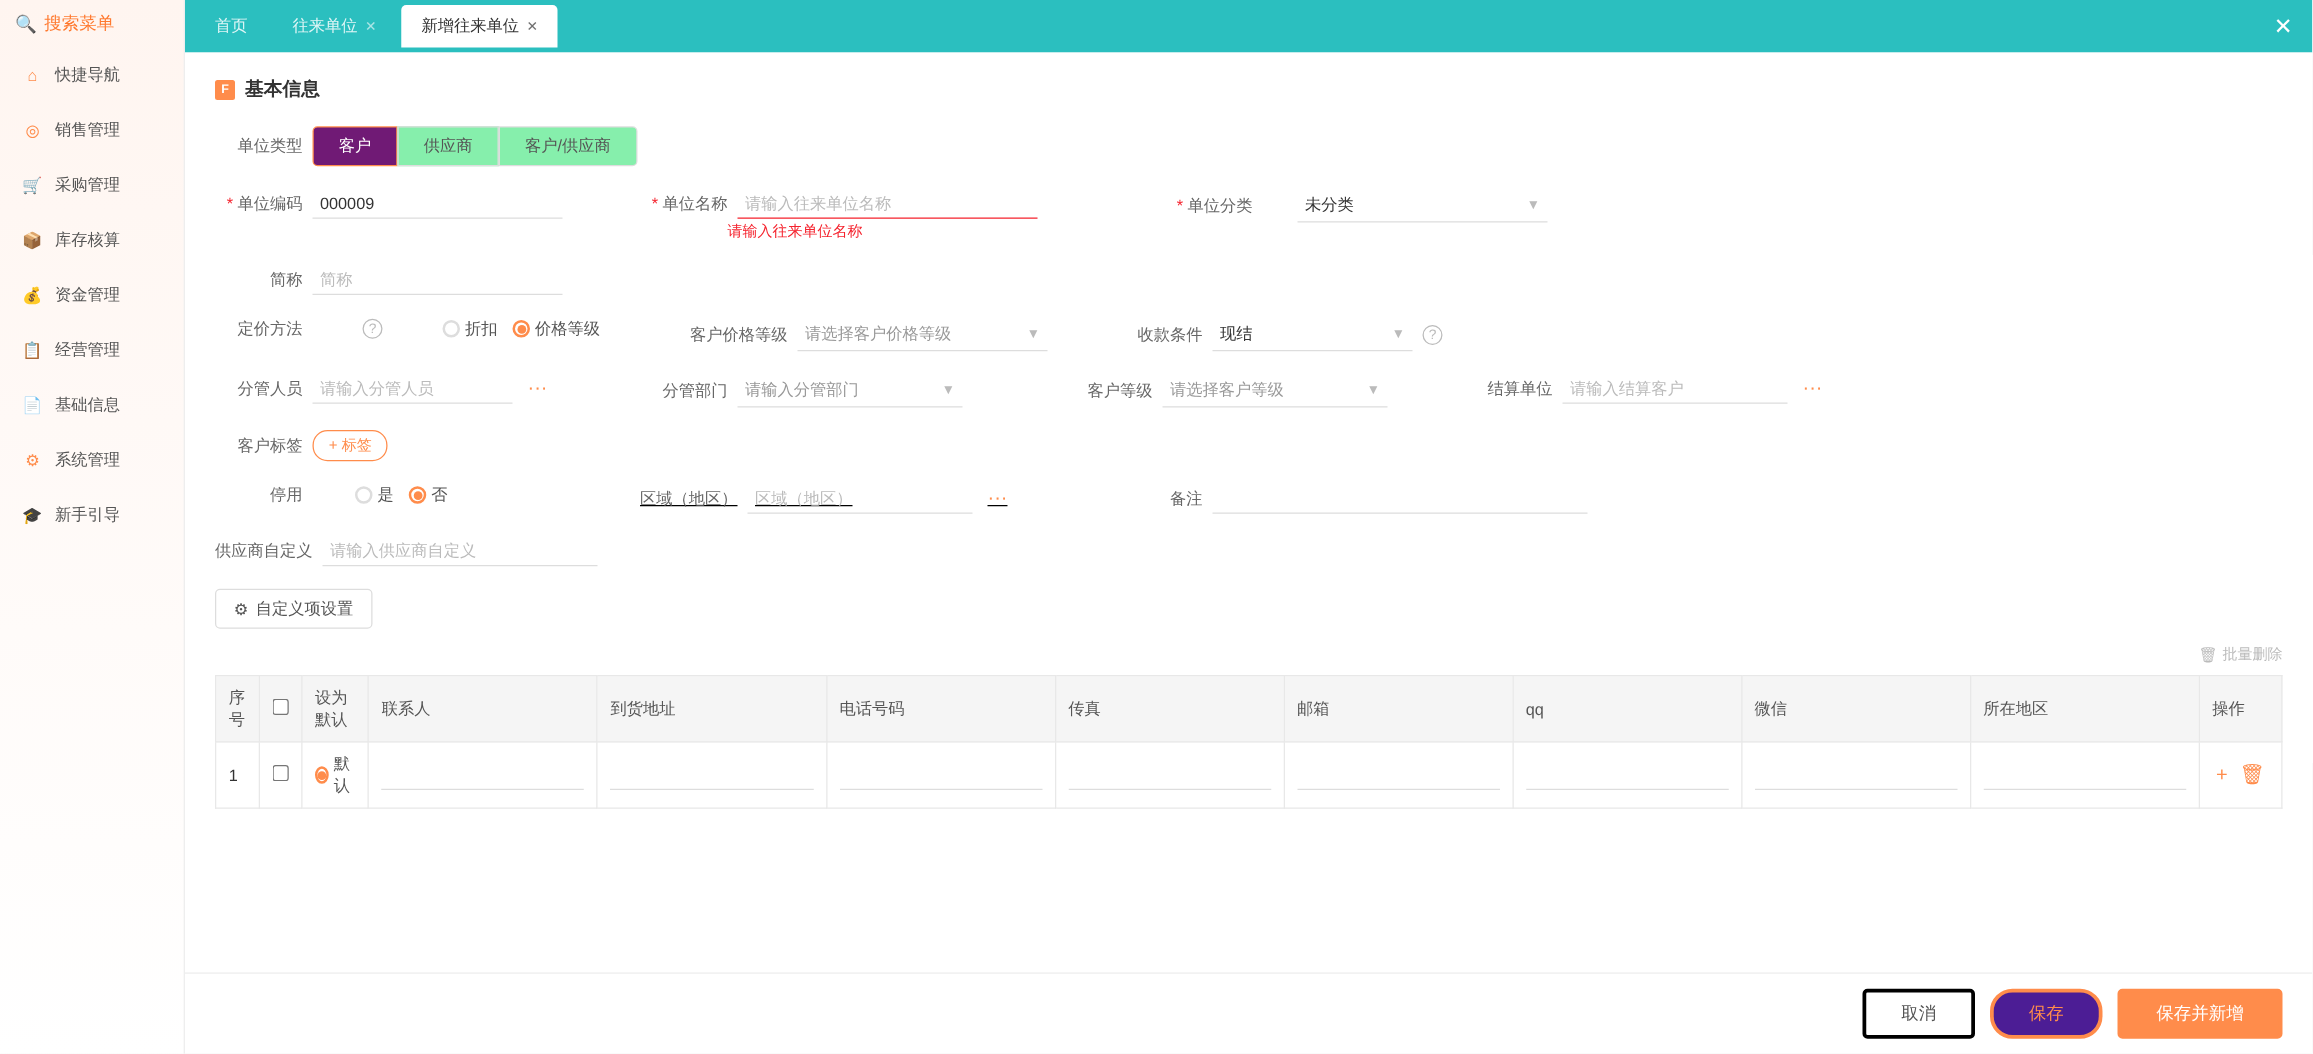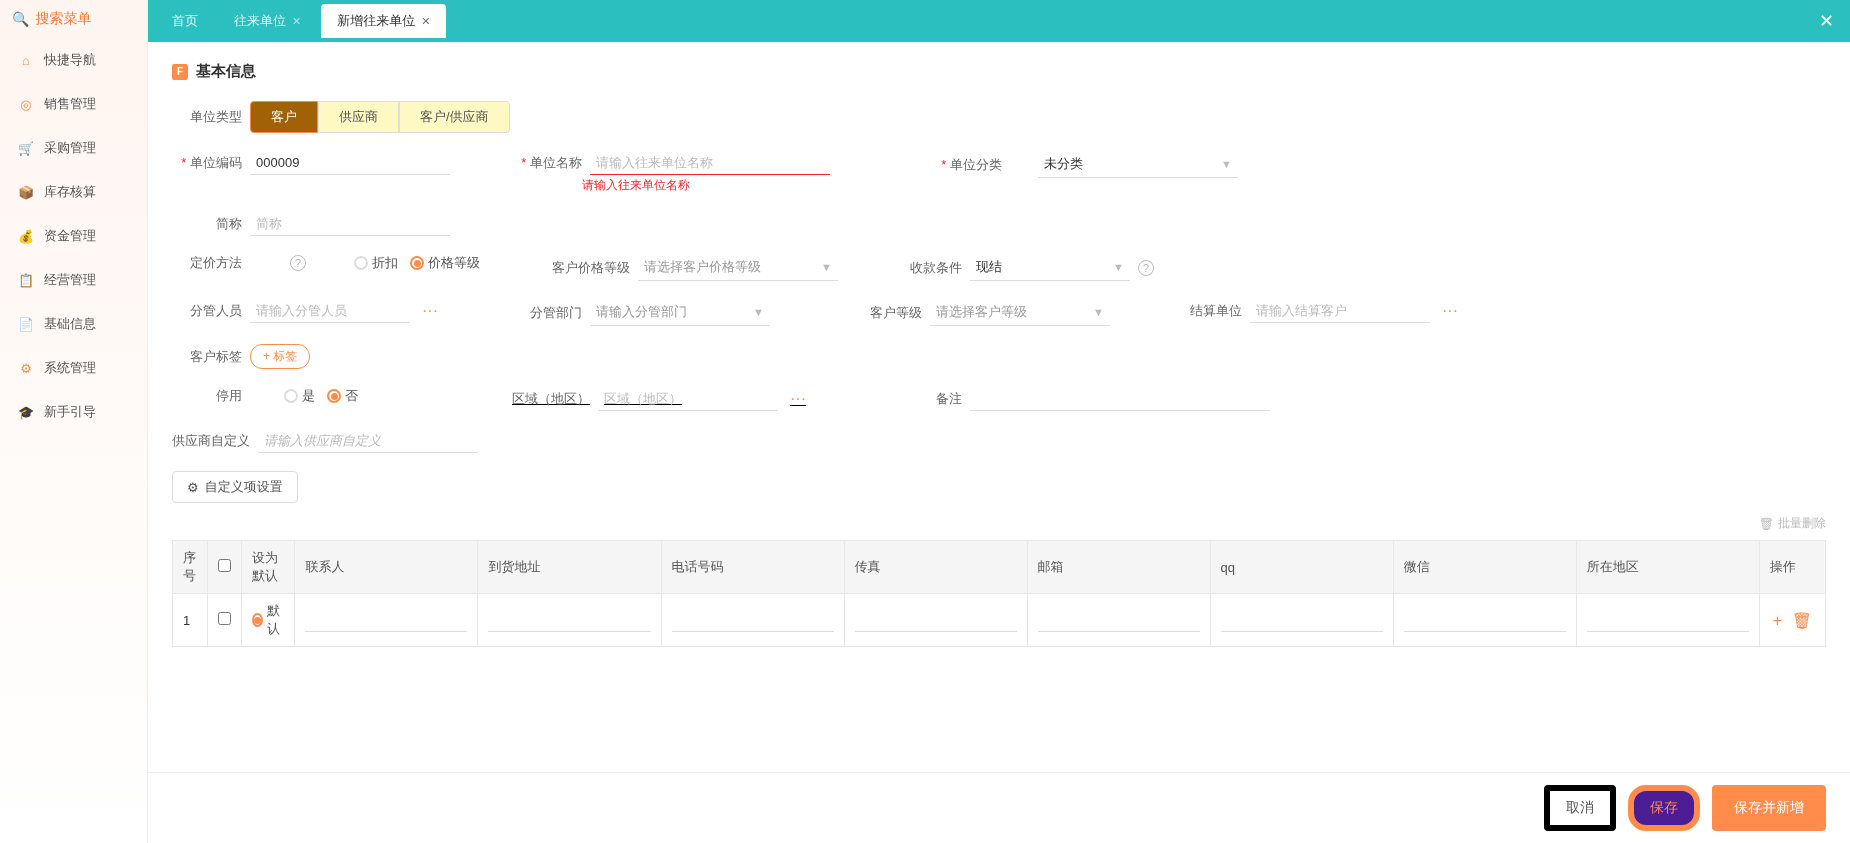--- a/index.html
+++ b/index.html
@@ -177,29 +177,29 @@
     .form-select.has-value { color: #333; }
 
     
     .unit-type-btns {
       display: flex;
       gap: 0;
     }
     .unit-btn {
       padding: 6px 20px;
       border: 1px solid #ddd;
-      background: #fef9c3;
+      background: #86efac;
       cursor: pointer;
       font-size: 13px;
       color: #555;
     }
     .unit-btn:first-child { border-radius: 4px 0 0 4px; }
     .unit-btn:last-child { border-radius: 0 4px 4px 0; }
     .unit-btn.active {
-      background: #a16207;
+      background: #701a75;
       color: white;
       border-color: #ff8c4b;
     }
 
     
     .radio-group { display: flex; align-items: center; gap: 12px; }
     .radio-item { display: flex; align-items: center; gap: 4px; cursor: pointer; color: #555; }
     .radio-circle {
       width: 14px; height: 14px;
       border-radius: 50%;
@@ -289,25 +289,25 @@
     
     .footer {
       background: white;
       border-top: 1px solid #eee;
       padding: 12px 24px;
       display: flex;
       justify-content: flex-end;
       gap: 12px;
     }
     .btn {
-      padding: 8px 16px;
+      padding: 8px 28px;
       border-radius: 4px;
       cursor: pointer;
       font-size: 14px;
-      border: 6px solid #000000;
+      border: 3px solid #000000;
     }
     .btn-cancel { background: white; color: #555; }
     .btn-save { background: #4c1d95; color: #ff8c4b; border-color: #ff8c4b; border-radius: 18px; }
     .btn-save-new { background: #ff8c4b; color: white; border-color: #ff8c4b; }
 
     
     .batch-delete {
       display: flex;
       justify-content: flex-end;
       margin-bottom: 6px;
@@ -532,21 +532,21 @@
       </div>
       <div class="form-group" style="flex:1; align-items:center;">
         <span class="form-label">备注</span>
         <input class="form-input" type="text" style="width: 300px;">
       </div>
     </div>
 
     <div class="form-row">
       <div class="form-group" style="flex:0 0 400px;">
         <span class="form-label">供应商自定义</span>
-        <input class="form-input" type="text" style="width: 220px; font-style: italic;" placeholder="请输入供应商自定义">
+        <input class="form-input" type="text" style="width: 220px;" placeholder="请输入供应商自定义">
       </div>
     </div>
 
     <div class="custom-section">
       <button class="custom-btn">
         <span>⚙</span>
         <span>自定义项设置</span>
       </button>
     </div>
 

